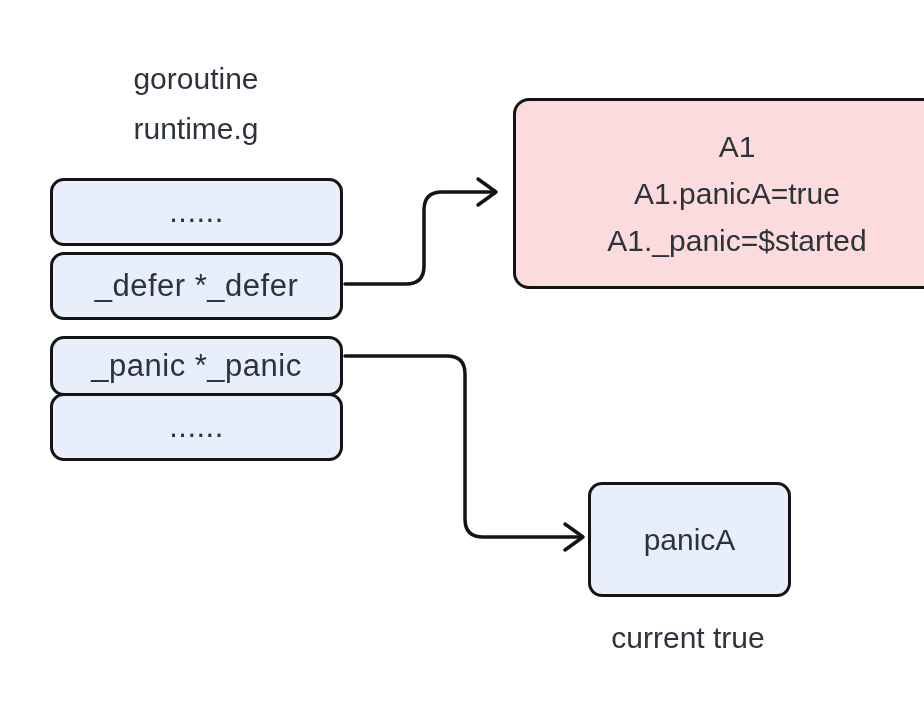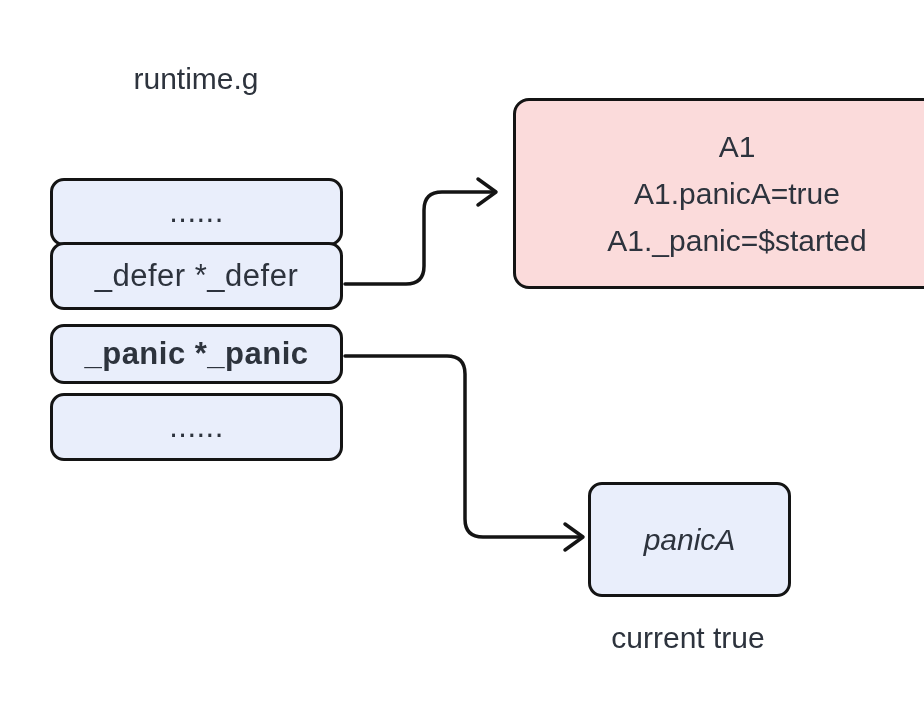--- a/index.html
+++ b/index.html
@@ -34,22 +34,22 @@
     left: 50px; width: 293px;
     background: var(--row_fill);
     border: 3px solid var(--stroke);
     border-radius: 14px;
     display: flex; align-items: center; justify-content: center;
     font-size: 31px;
     color: var(--text);
     letter-spacing: 0.5px;
   }
   #row-0 { top: 178px; height: 68px; }
-  #row-1 { top: 242px; height: 68px; }
-  #row-2 { top: 324px; height: 60px; font-weight: bold; }
+  #row-1 { top: 252px; height: 68px; }
+  #row-2 { top: 336px; height: 60px; }
   #row-3 { top: 393px; height: 68px; }
   .defer-box {
     position: absolute;
     left: 505px; top: 98px; width: 448px; height: 191px;
     background: var(--defer_fill);
     border: 3px solid var(--stroke);
     border-radius: 16px;
     display: flex; flex-direction: column;
     align-items: center; justify-content: center;
     font-size: 30px;
@@ -59,21 +59,20 @@
   }
   .panic-box {
     position: absolute;
     left: 588px; top: 482px; width: 203px; height: 115px;
     background: var(--panic_fill);
     border: 3px solid var(--stroke);
     border-radius: 14px;
     display: flex; align-items: center; justify-content: center;
     font-size: 30px;
     color: var(--text);
-    font-style: italic;
   }
   .caption {
     position: absolute;
     left: 538px; top: 621px; width: 300px;
     text-align: center;
     font-size: 30px;
     color: var(--text);
   }
   #arrows {
     position: absolute; left: 0; top: 0;
@@ -87,20 +86,21 @@
     stroke-linecap: round;
     stroke-linejoin: round;
   }
 </style>
 </head>
 <body>
 
 <div id="canvas">
 
   <div class="title">
+    <div>goroutine</div>
     <div>runtime.g</div>
   </div>
 
   <div id="row-0" class="row">......</div>
   <div id="row-1" class="row">_defer *_defer</div>
   <div id="row-2" class="row">_panic *_panic</div>
   <div id="row-3" class="row">......</div>
 
   <div class="defer-box">
     <div>A1</div>

